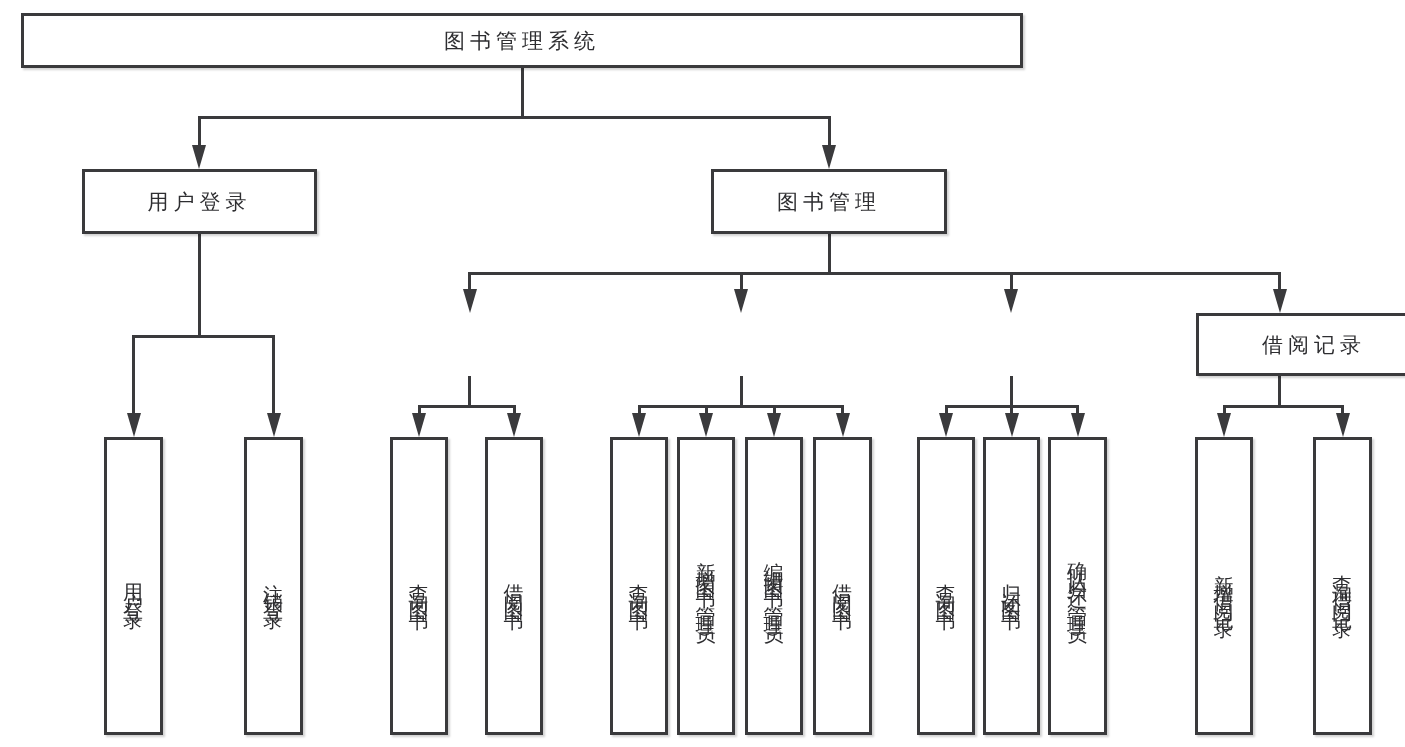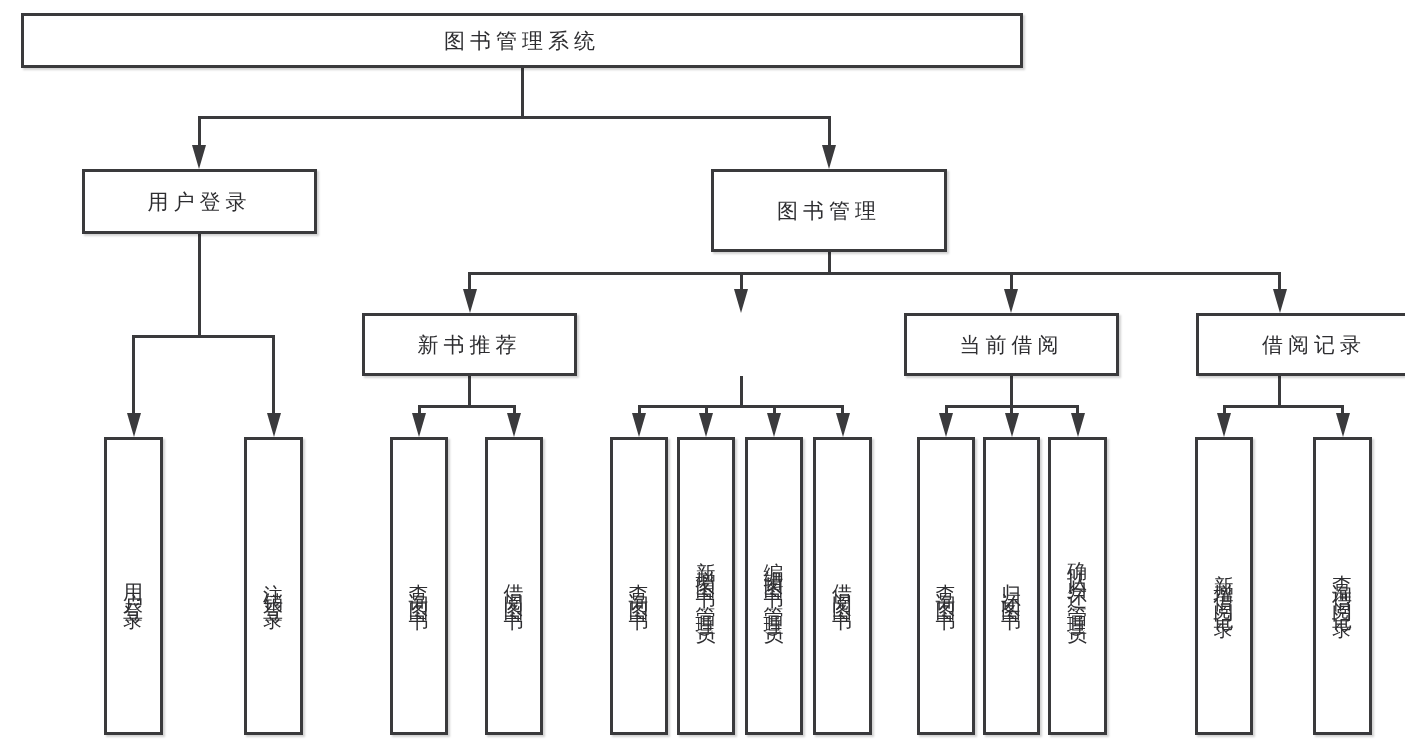--- a/index.html
+++ b/index.html
@@ -45,30 +45,24 @@
 
 <div class="canvas">
 
   <div class="box" style="left:21px;top:13px;width:1002px;height:55px">
     <span class="lbl">图书管理系统</span>
   </div>
 
   <div class="box" style="left:82px;top:169px;width:235px;height:65px">
     <span class="lbl">用户登录</span>
   </div>
-  <div class="box" style="left:711px;top:169px;width:236px;height:83px">
+  <div class="box" style="left:711px;top:169px;width:236px;height:65px">
     <span class="lbl">图书管理</span>
   </div>
 
-  <div class="box" style="left:362px;top:313px;width:215px;height:63px">
-    <span class="lbl">新书推荐</span>
-  </div>
-  <div class="box" style="left:904px;top:313px;width:215px;height:63px">
-    <span class="lbl">当前借阅</span>
-  </div>
   <div class="box" style="left:1196px;top:313px;width:236px;height:63px">
     <span class="lbl">借阅记录</span>
   </div>
 
   <div class="box vbox" style="left:104px;top:437px;width:59px;height:298px">
     <span class="lbl">用户登录</span>
   </div>
   <div class="box vbox" style="left:244px;top:437px;width:59px;height:298px">
     <span class="lbl">注销登录</span>
   </div>

